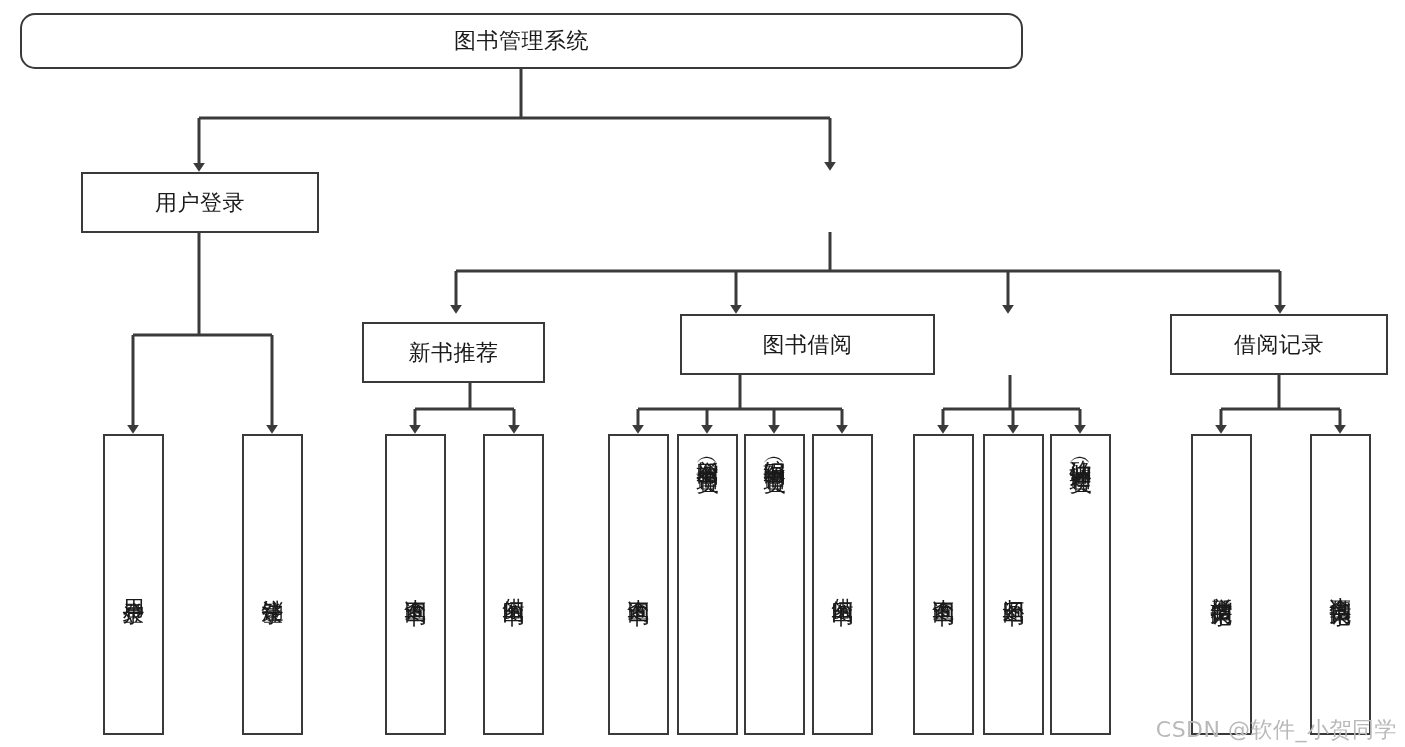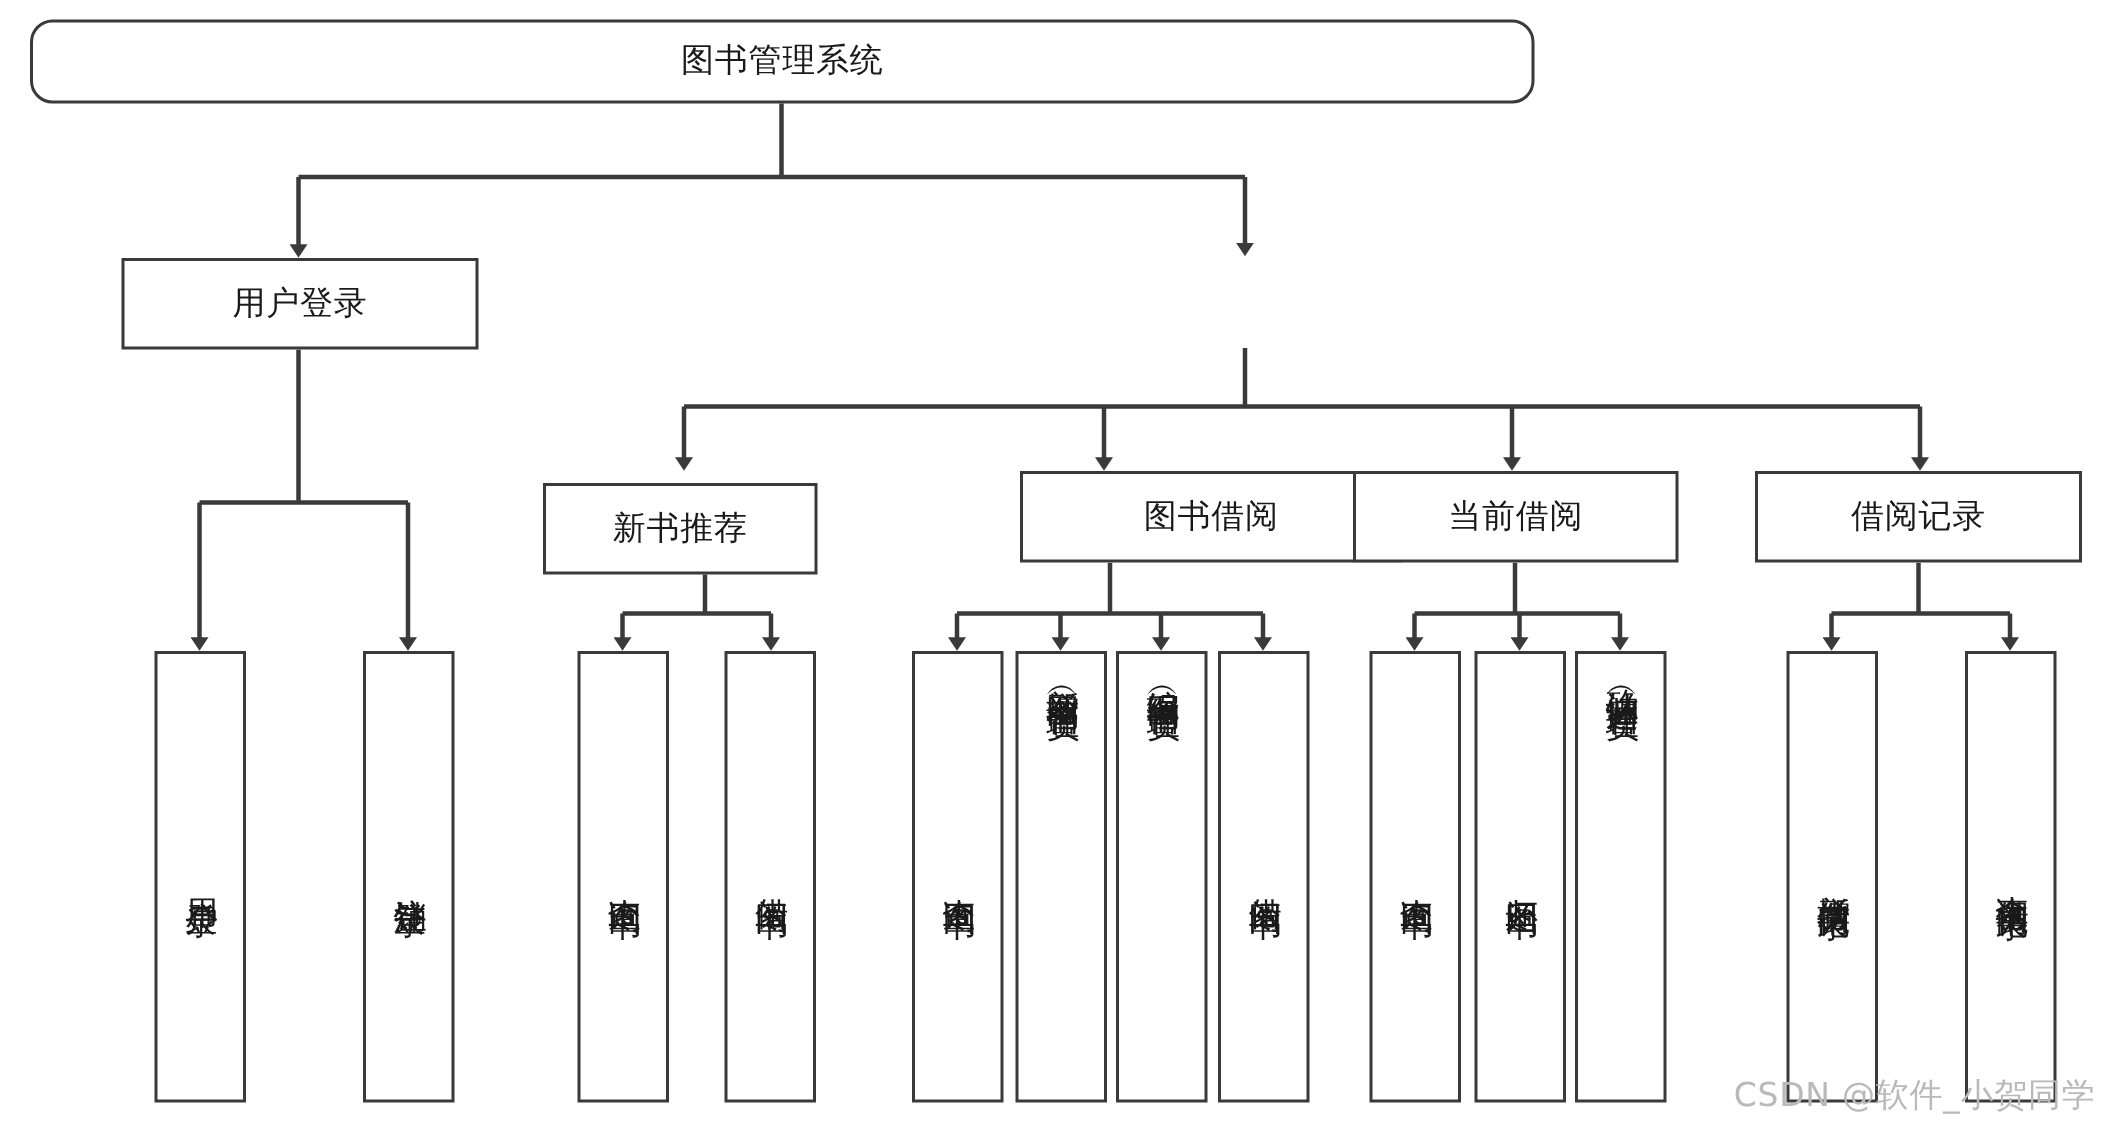--- a/index.html
+++ b/index.html
@@ -127,23 +127,20 @@
   <div class="node horiz" style="left:81px; top:172px; width:238px; height:61px;">
     <span>用户登录</span>
   </div>
 
   <div class="node horiz" style="left:362px; top:322px; width:183px; height:61px;">
     <span>新书推荐</span>
   </div>
   <div class="node horiz" style="left:632px; top:314px; width:255px; height:61px;margin-left:48px;">
     <span>图书借阅</span>
   </div>
-  <div class="node horiz" style="left:902px; top:314px; width:217px; height:61px;">
-    <span>当前借阅</span>
-  </div>
   <div class="node horiz" style="left:1170px; top:314px; width:218px; height:61px;">
     <span>借阅记录</span>
   </div>
 
   <div class="node vert" style="left:103px; top:434px; width:61px; height:301px;">
     <span>用户登录</span>
   </div>
   <div class="node vert" style="left:242px; top:434px; width:61px; height:301px;">
     <span>注销登录</span>
   </div>

